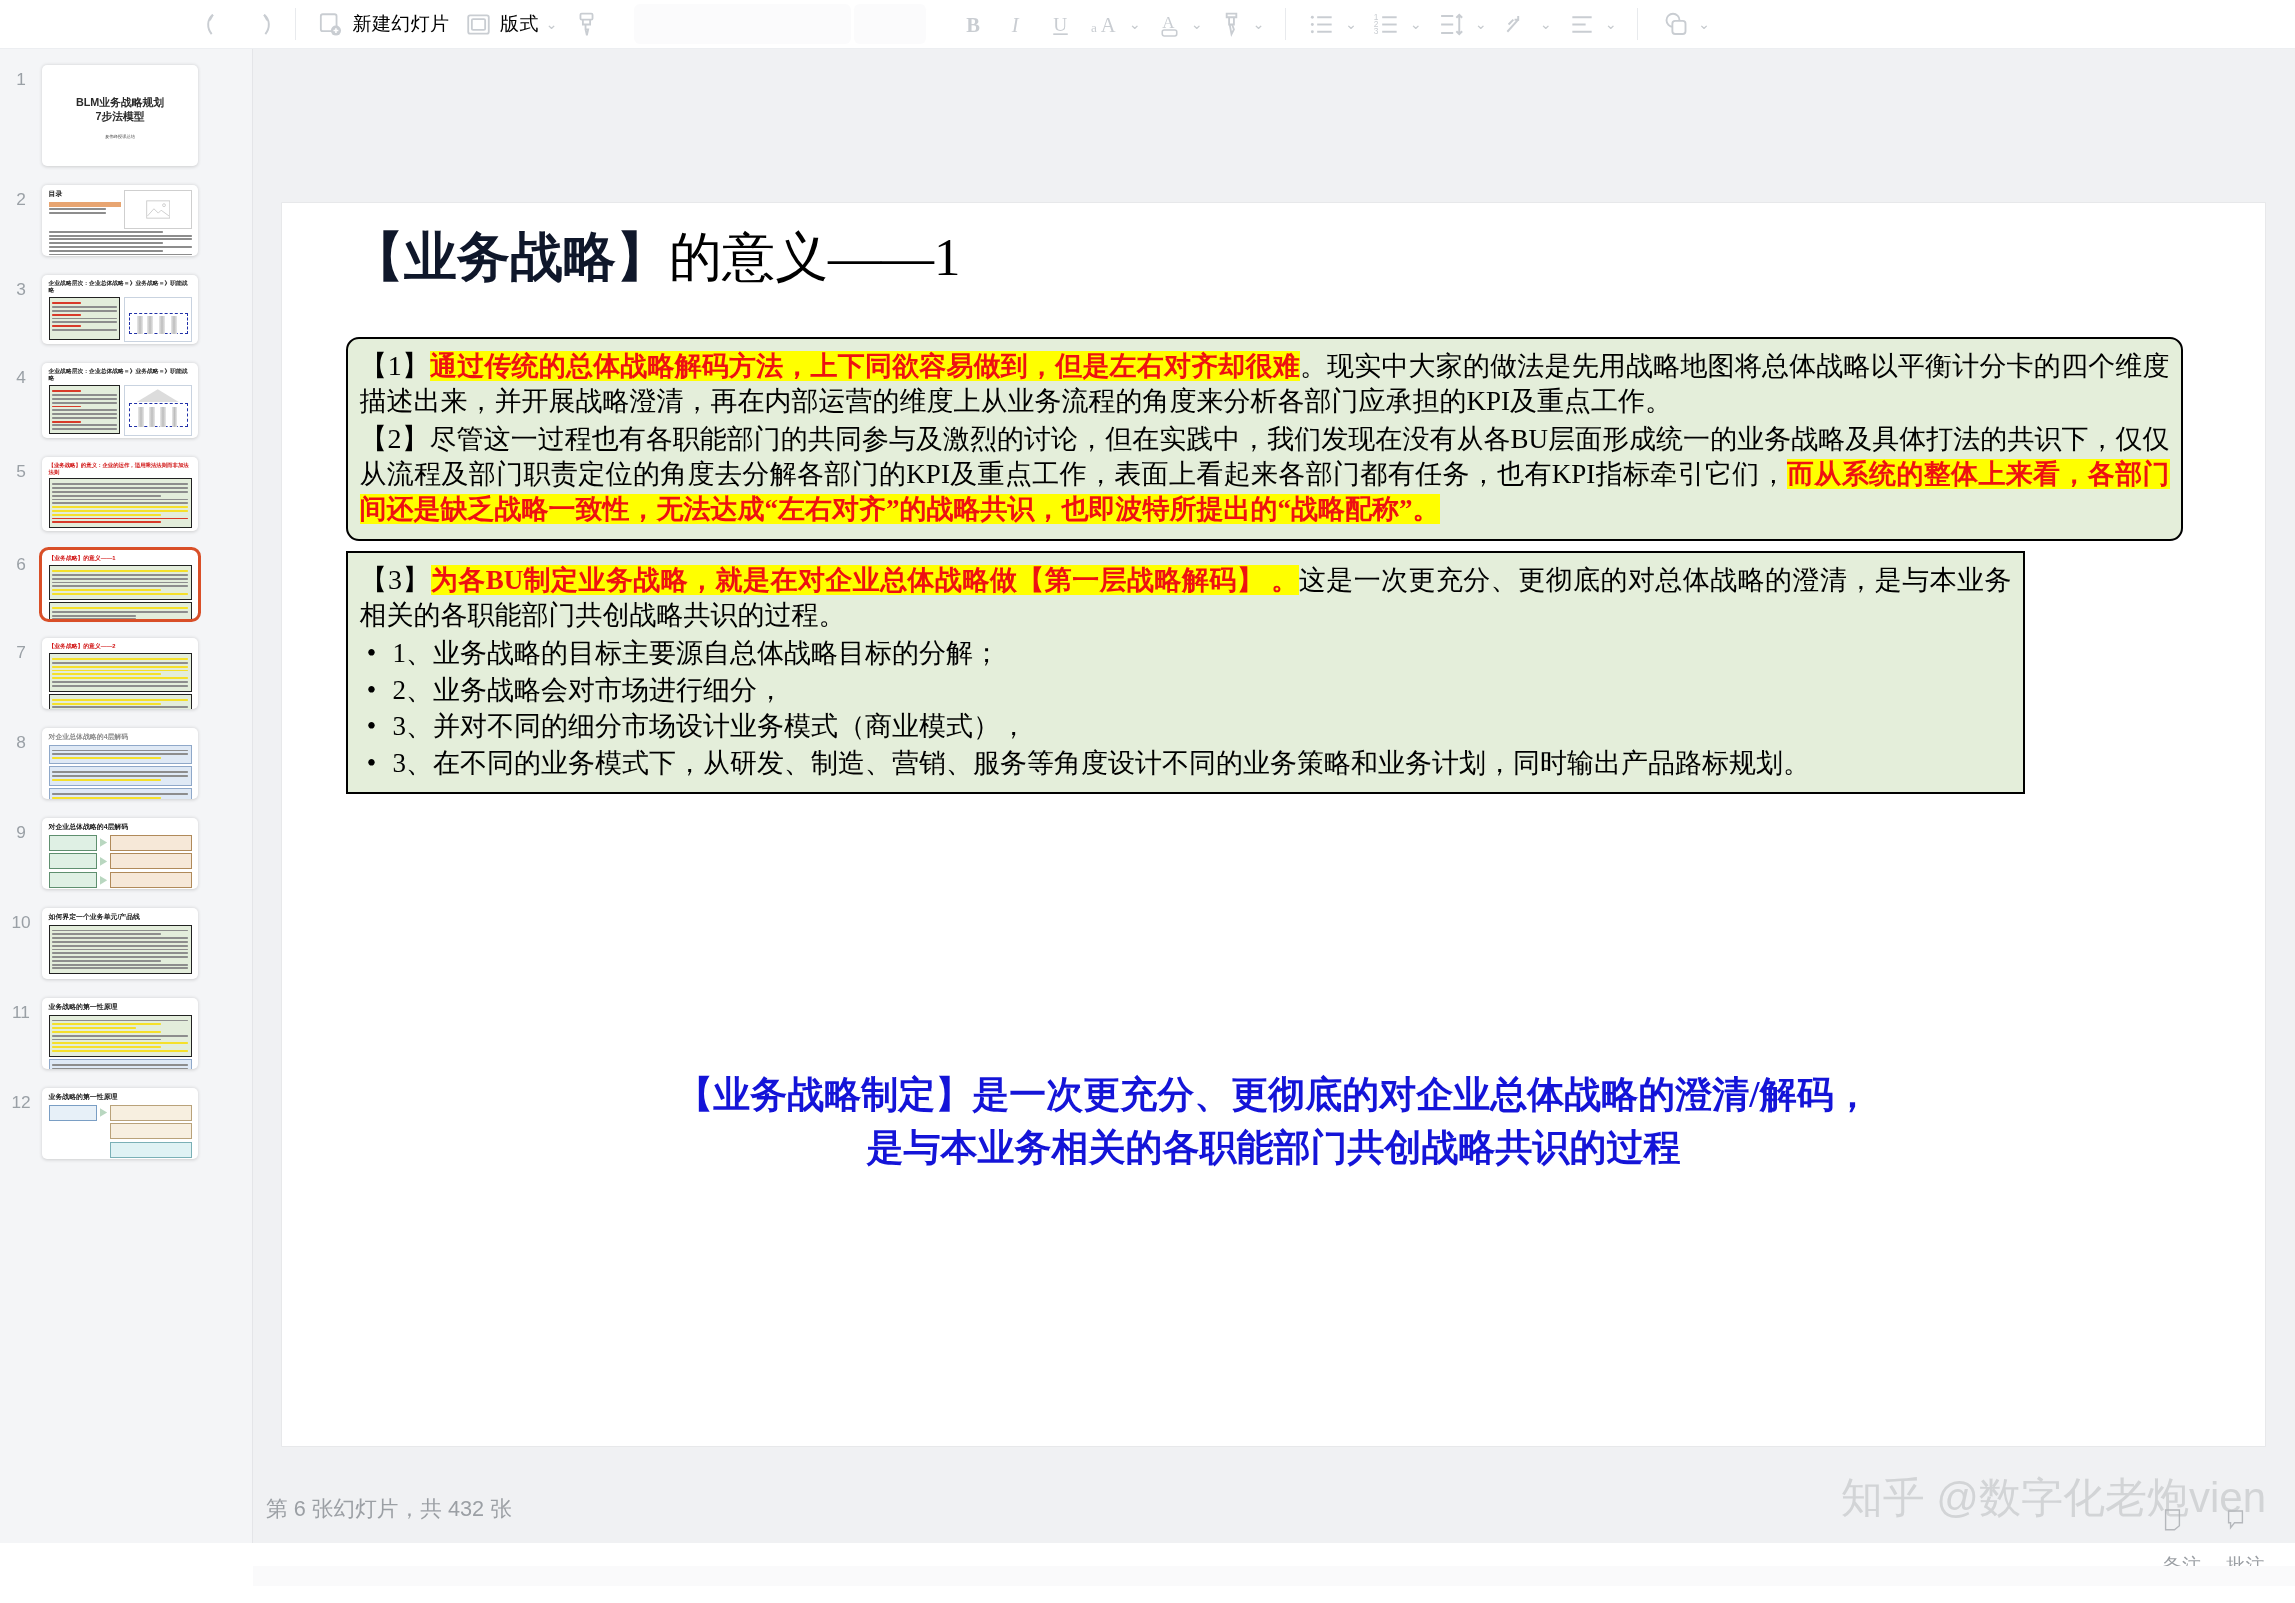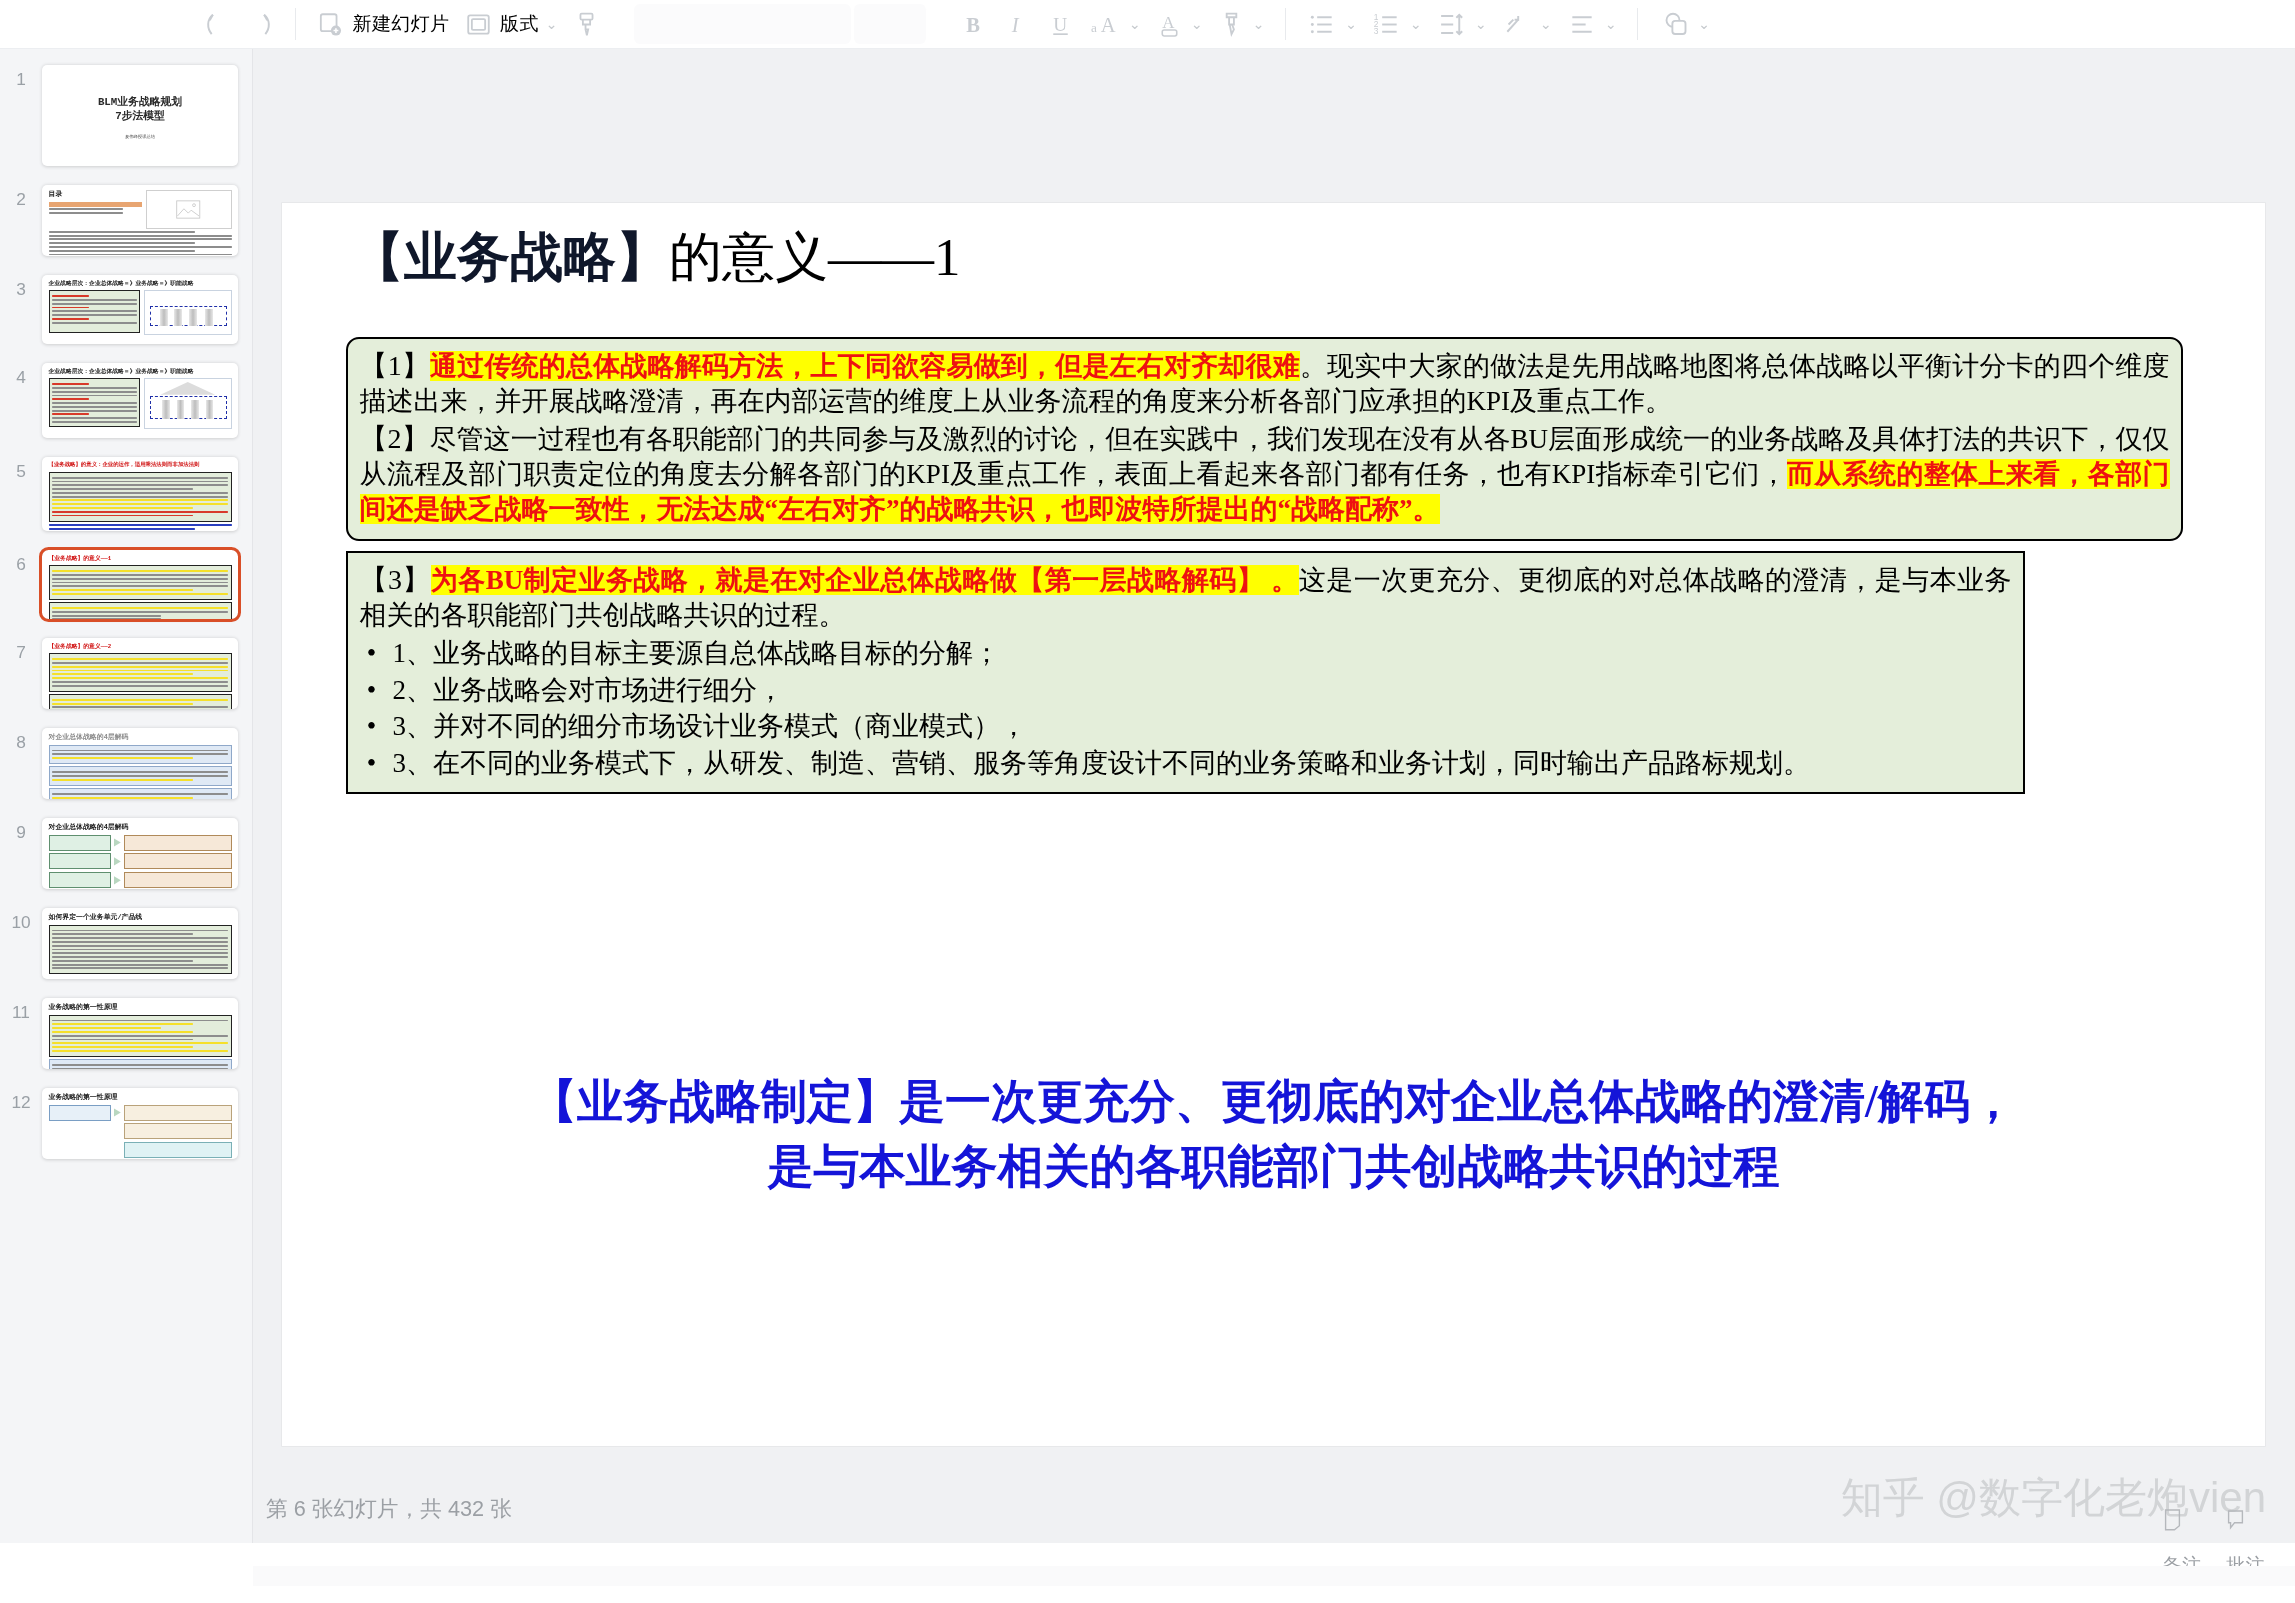--- a/index.html
+++ b/index.html
@@ -53,27 +53,26 @@
     display: flex; align-items: flex-start;
     padding: 0 0 0 0;
   }
   .thumb-num {
     width: 42px; text-align: center;
     font-size: 17.3px; color: #9aa0a6;
     padding-top: 4.3px; flex: none;
     font-family: "Liberation Sans", sans-serif;
   }
   .thumb-card {
-    width: 196px;
+    width: 156px;
     background: #ffffff;
     border-radius: 5px;
     box-shadow: 0 0.7px 3.6px rgba(0,0,0,.16);
     overflow: hidden;
     position: relative;
-    font-family: Liberation Mono, monospace;
   }
   .thumb-card.selected {
     outline: 3.6px solid #d94f28;
     border-radius: 6.5px;
   }
   .thumb-inner { padding: 5px 6.5px; }
 
   
   .tt-title {
     font-size: 6.9px; font-weight: bold; color: #1a1a1a;
@@ -179,21 +178,21 @@
     margin-bottom: 1.4px;
   }
   .bullet .dot { width: 33px; flex: none; text-align: left; padding-left: 7.2px;}
   .bullet .btxt { flex: 1; }
 
   
   #conclusion {
     position: absolute; left: 0; top: 866px; width: 1983px;
     text-align: center;
     font-family: "Liberation Serif", "DejaVu Serif", serif;
-    font-size: 46px; font-weight: bold; color: #1414d8;
+    font-size: 37px; font-weight: bold; color: #1414d8;
     line-height: 1.42;
   }
 
   
   #statusbar {
     position: absolute; left: 0; top: 1543px;
     width: 2295px; height: 61px;
     background: #ffffff;
   }
   #slide-counter {

